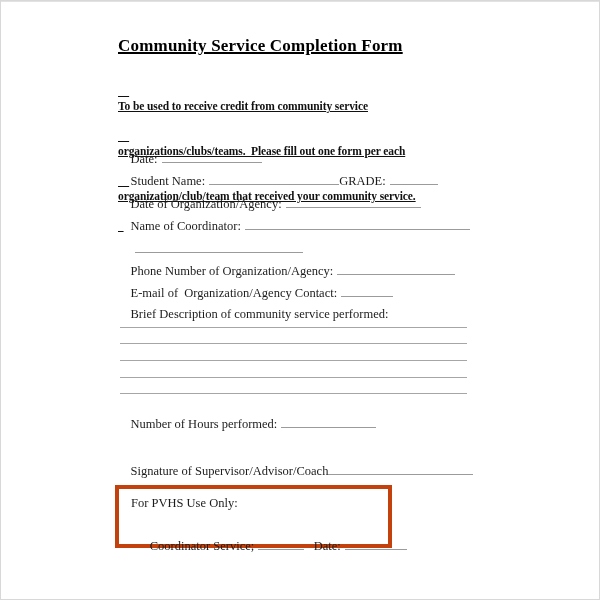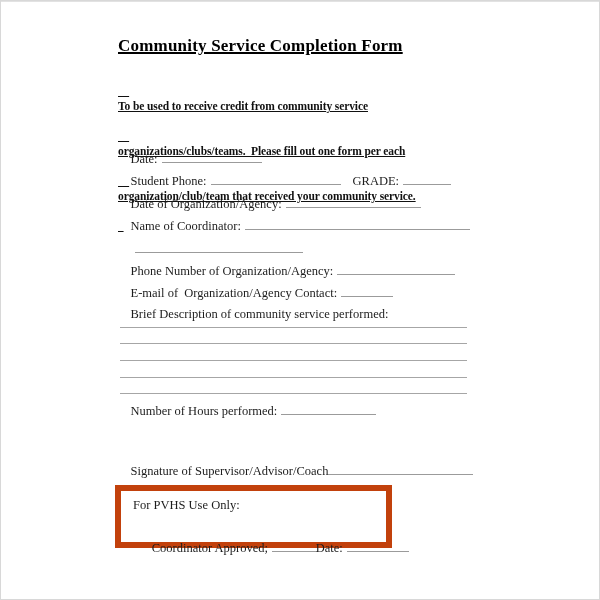--- a/index.html
+++ b/index.html
@@ -56,21 +56,21 @@
     left: 120px;
     width: 347px;
     height: 0;
     border-top: 1px solid #a6a6a6;
   }
   .pvhs-box {
     position: absolute;
     left: 115px; top: 485px;
     width: 277px; height: 63px;
     box-sizing: border-box;
-    border: 6px solid #c2410c;
+    border: 4px solid #c2410c;
     background: #fff;
   }
   .pvhs-box .inner-row {
     position: absolute;
     font-size: 12.5px;
     line-height: 14px;
     white-space: pre;
     color: #1c1c1c;
   }
 </style>
@@ -85,21 +85,21 @@
     <div>To be used to receive credit from community service</div>
     <div>organizations/clubs/teams.  Please fill out one form per each</div>
     <div>organization/club/team that received your community service.</div>
   </div>
 
   <div class="row" style="top:138px;">
     <span>Date:</span><span class="blank" style="width:100px;"></span>
   </div>
 
   <div class="row" style="top:160px;">
-    <span>Student Phone:</span><span class="blank" style="width:130px;"></span><span style="margin-left:12px;">GRADE:</span><span class="blank" style="width:48px;"></span>
+    <span>Student Name:</span><span class="blank" style="width:130px;"></span><span style="margin-left:0;">GRADE:</span><span class="blank" style="width:48px;"></span>
   </div>
 
   <div class="row" style="top:183px;">
     <span>Date of Organization/Agency:</span><span class="blank" style="width:135px;"></span>
   </div>
 
   <div class="row" style="top:205px;">
     <span>Name of Coordinator:</span><span class="blank" style="width:225px;"></span>
   </div>
 
@@ -118,31 +118,31 @@
   <div class="row" style="top:293px;">
     <span>Brief Description of community service performed:</span>
   </div>
 
   <div class="desc-line" style="top:327px;"></div>
   <div class="desc-line" style="top:343px;"></div>
   <div class="desc-line" style="top:360px;"></div>
   <div class="desc-line" style="top:377px;"></div>
   <div class="desc-line" style="top:393px;"></div>
 
-  <div class="row" style="top:390px;">
+  <div class="row" style="top:403px;">
     <span>Number of Hours performed:</span><span class="blank" style="width:95px;"></span>
   </div>
 
   <div class="row" style="top:450px;">
     <span>Signature of Supervisor/Advisor/Coach</span><span class="blank no-gap" style="width:145px;"></span>
   </div>
 
   <div class="pvhs-box">
     <div class="inner-row" style="left:12px; top:7px;">For PVHS Use Only:</div>
     <div class="inner-row" style="left:12px; top:36px;">
-      <span>Coordinator Approved;</span><span class="blank" style="width:46px;"></span>
+      <span>Coordinator Service;</span><span class="blank" style="width:46px;"></span>
     </div>
     <div class="inner-row" style="left:176px; top:36px;">
       <span>Date:</span><span class="blank" style="width:62px;"></span>
     </div>
   </div>
 
 </div>
 
 </body></html>

